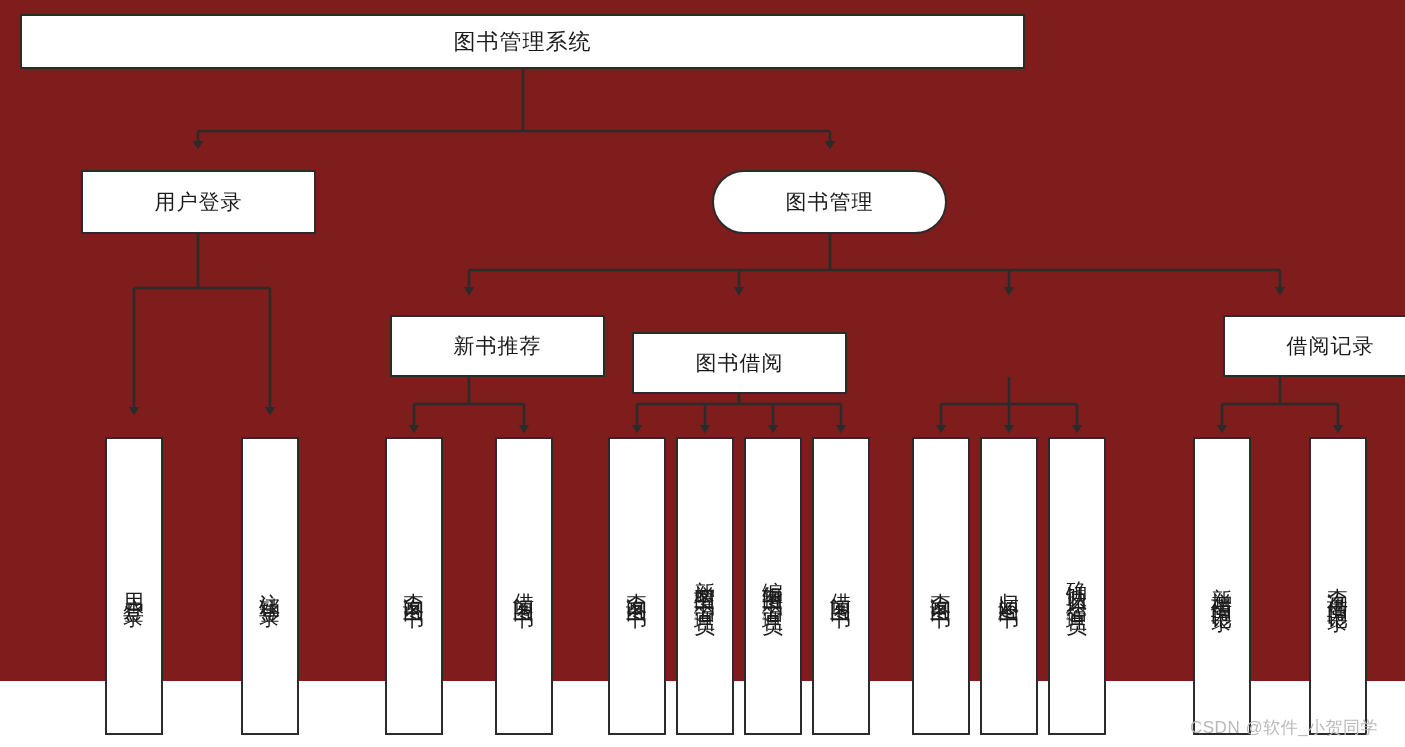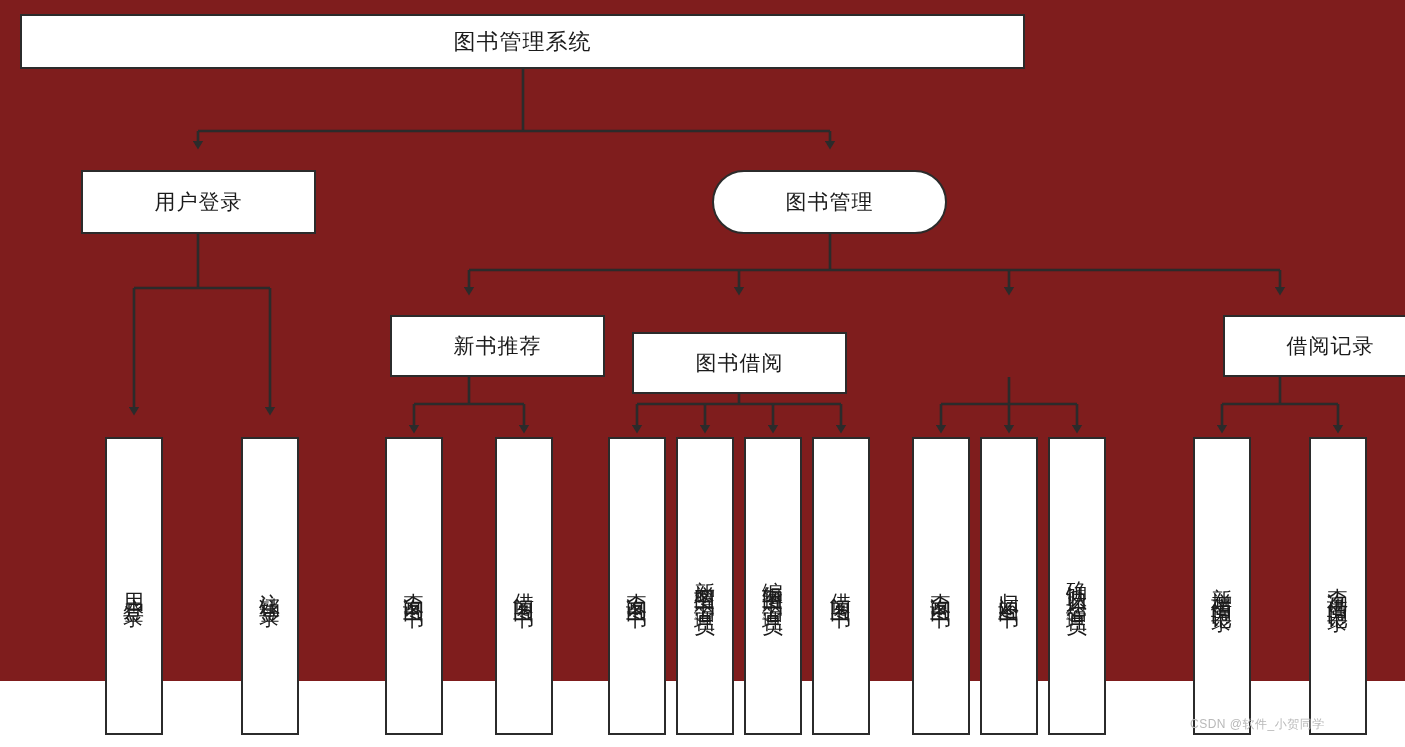--- a/index.html
+++ b/index.html
@@ -41,21 +41,21 @@
   .node.leaf .lbl{
     writing-mode:vertical-rl;
     text-orientation:upright;
     font-size:21px;
     line-height:1.0;
     letter-spacing:5px;
     white-space:nowrap;
   }
   .watermark{
     position:absolute;
-    font-size:12px;
+    font-size:17px;
     color:#b9b9b9;
     white-space:nowrap;
     letter-spacing:0.5px;
     font-family:"Liberation Sans","DejaVu Sans",sans-serif;
   }
 </style>
 </head>
 <body>
 
 <div id="stage">

